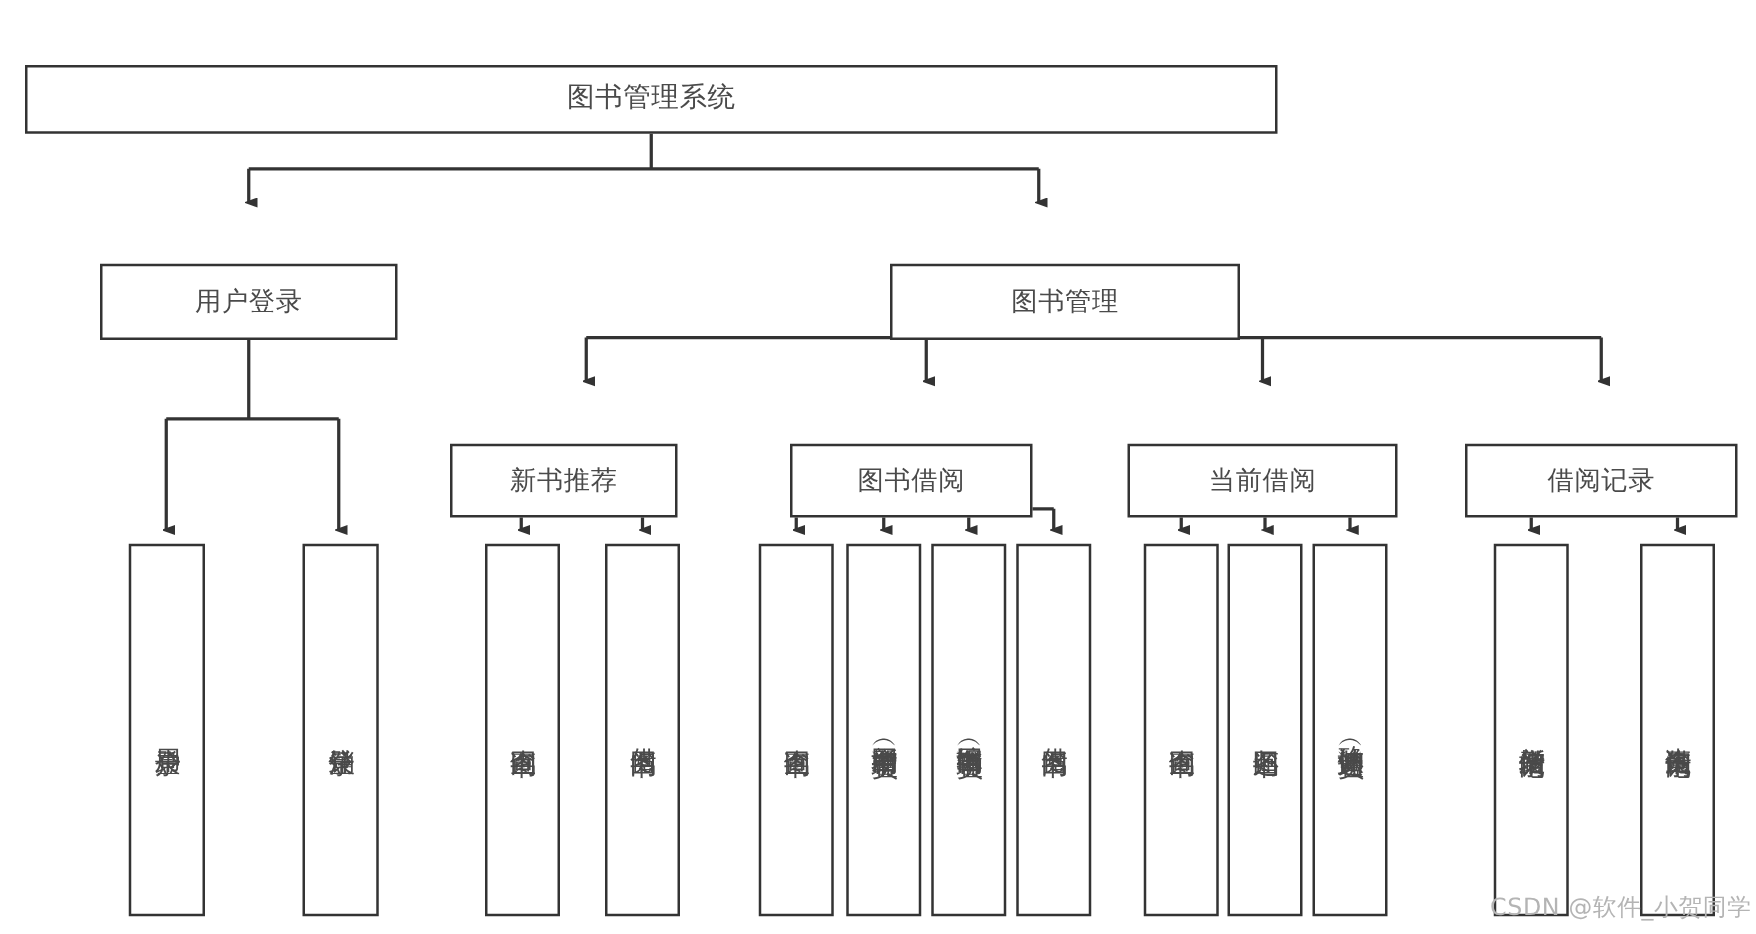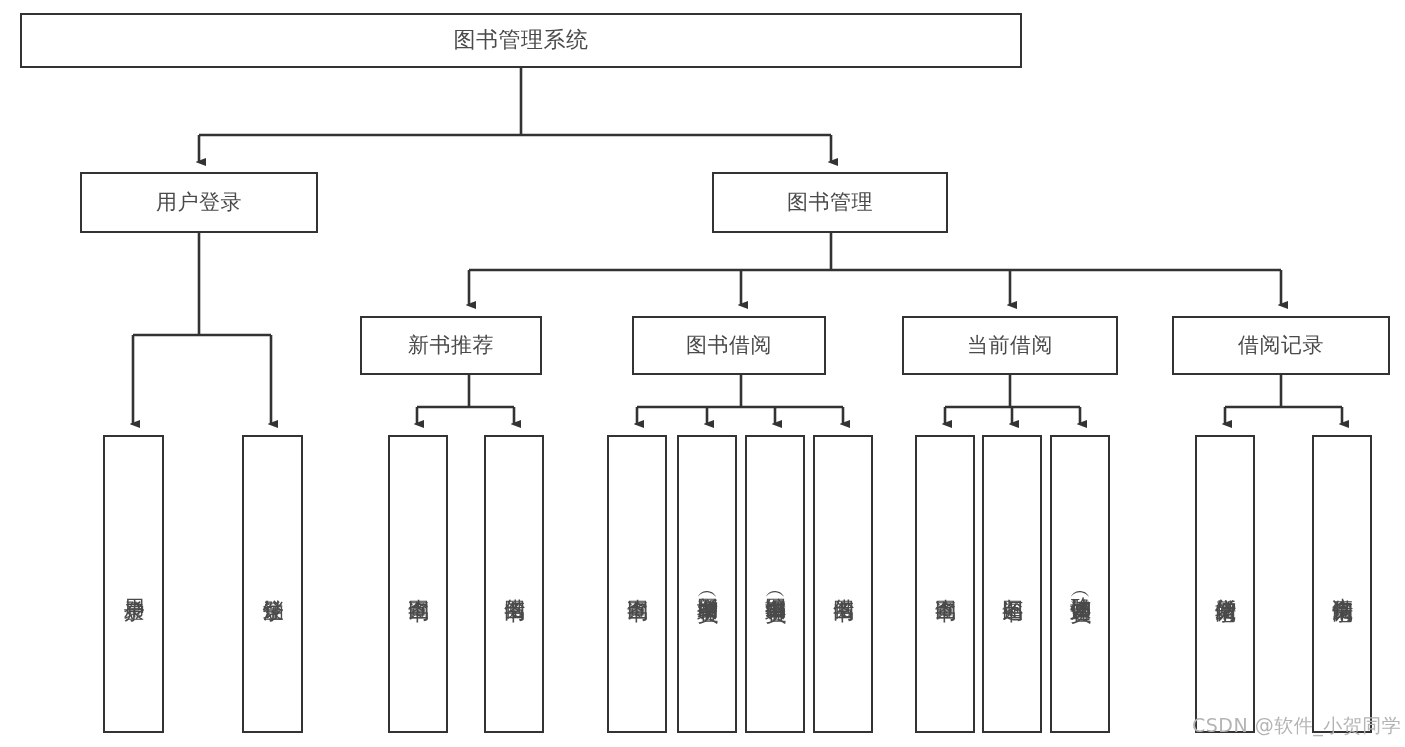--- a/index.html
+++ b/index.html
@@ -36,20 +36,21 @@
     align-items: center;
     justify-content: center;
     text-align: center;
     z-index: 2;
   }
   .node-h {
     font-size: 21px;
     line-height: 1.2;
     letter-spacing: 0.5px;
     white-space: nowrap;
+    margin-top: 39px;
   }
   .node-root {
     font-size: 22px;
   }
   .node-v {
     font-size: 21px;
     line-height: 1.12;
     writing-mode: vertical-rl;
     text-orientation: upright;
     padding: 6px 0;
@@ -124,21 +125,21 @@
     </g>
   </svg>
 
   <div class="node node-h node-root" style="left:20px; top:13px; width:1002px; height:55px;">
     <span>图书管理系统</span>
   </div>
 
   <div class="node node-h" style="left:80px; top:172px; width:238px; height:61px;">
     <span>用户登录</span>
   </div>
-  <div class="node node-h" style="left:712px; top:172px; width:236px; height:61px;">
+  <div class="node node-h" style="left:712px; top:172px; width:280px; height:61px;">
     <span>图书管理</span>
   </div>
 
   <div class="node node-h" style="left:360px; top:316px; width:182px; height:59px;">
     <span>新书推荐</span>
   </div>
   <div class="node node-h" style="left:632px; top:316px; width:194px; height:59px;">
     <span>图书借阅</span>
   </div>
   <div class="node node-h" style="left:1172px; top:316px; width:218px; height:59px;">

